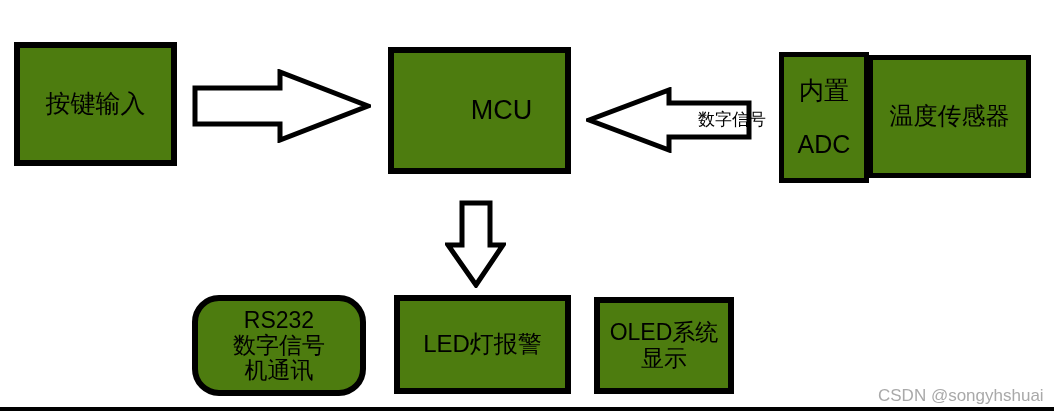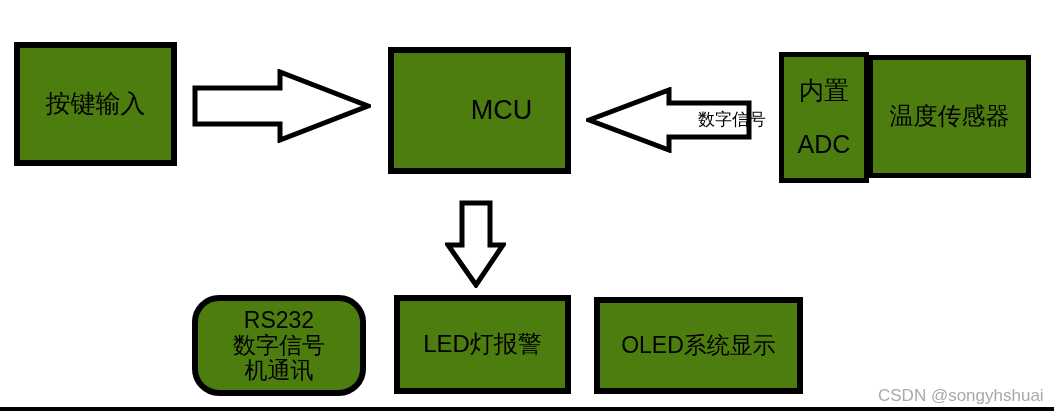--- a/index.html
+++ b/index.html
@@ -28,21 +28,21 @@
     line-height: 1.1;
   }
   .dbox.col { flex-direction: column; }
   .box-key-input   { left: 14px;  top: 42px;  width: 163px; height: 124px; font-size: 25px; }
   .box-mcu         { left: 388px; top: 47px;  width: 183px; height: 127px; font-size: 27px; padding-left: 44px; }
   .box-adc         { left: 779px; top: 52px;  width: 90px;  height: 131px; font-size: 25px; border-width: 5px; }
   .box-adc .line2  { margin-top: 26px; }
   .box-sensor      { left: 868px; top: 55px;  width: 163px; height: 123px; font-size: 24px; border-width: 5px; }
   .box-rs232       { left: 192px; top: 295px; width: 174px; height: 101px; font-size: 23px; line-height: 25px; border-radius: 27px; }
   .box-led         { left: 394px; top: 295px; width: 177px; height: 99px;  font-size: 24px; }
-  .box-oled        { left: 594px; top: 297px; width: 209px; height: 97px;  font-size: 23px; }
+  .box-oled        { left: 594px; top: 297px; width: 140px; height: 97px;  font-size: 23px; }
   .arrow {
     position: absolute;
     display: block;
   }
   .arrow polygon {
     fill: #ffffff;
     stroke: #000000;
     stroke-width: 5;
     stroke-linejoin: miter;
   }

